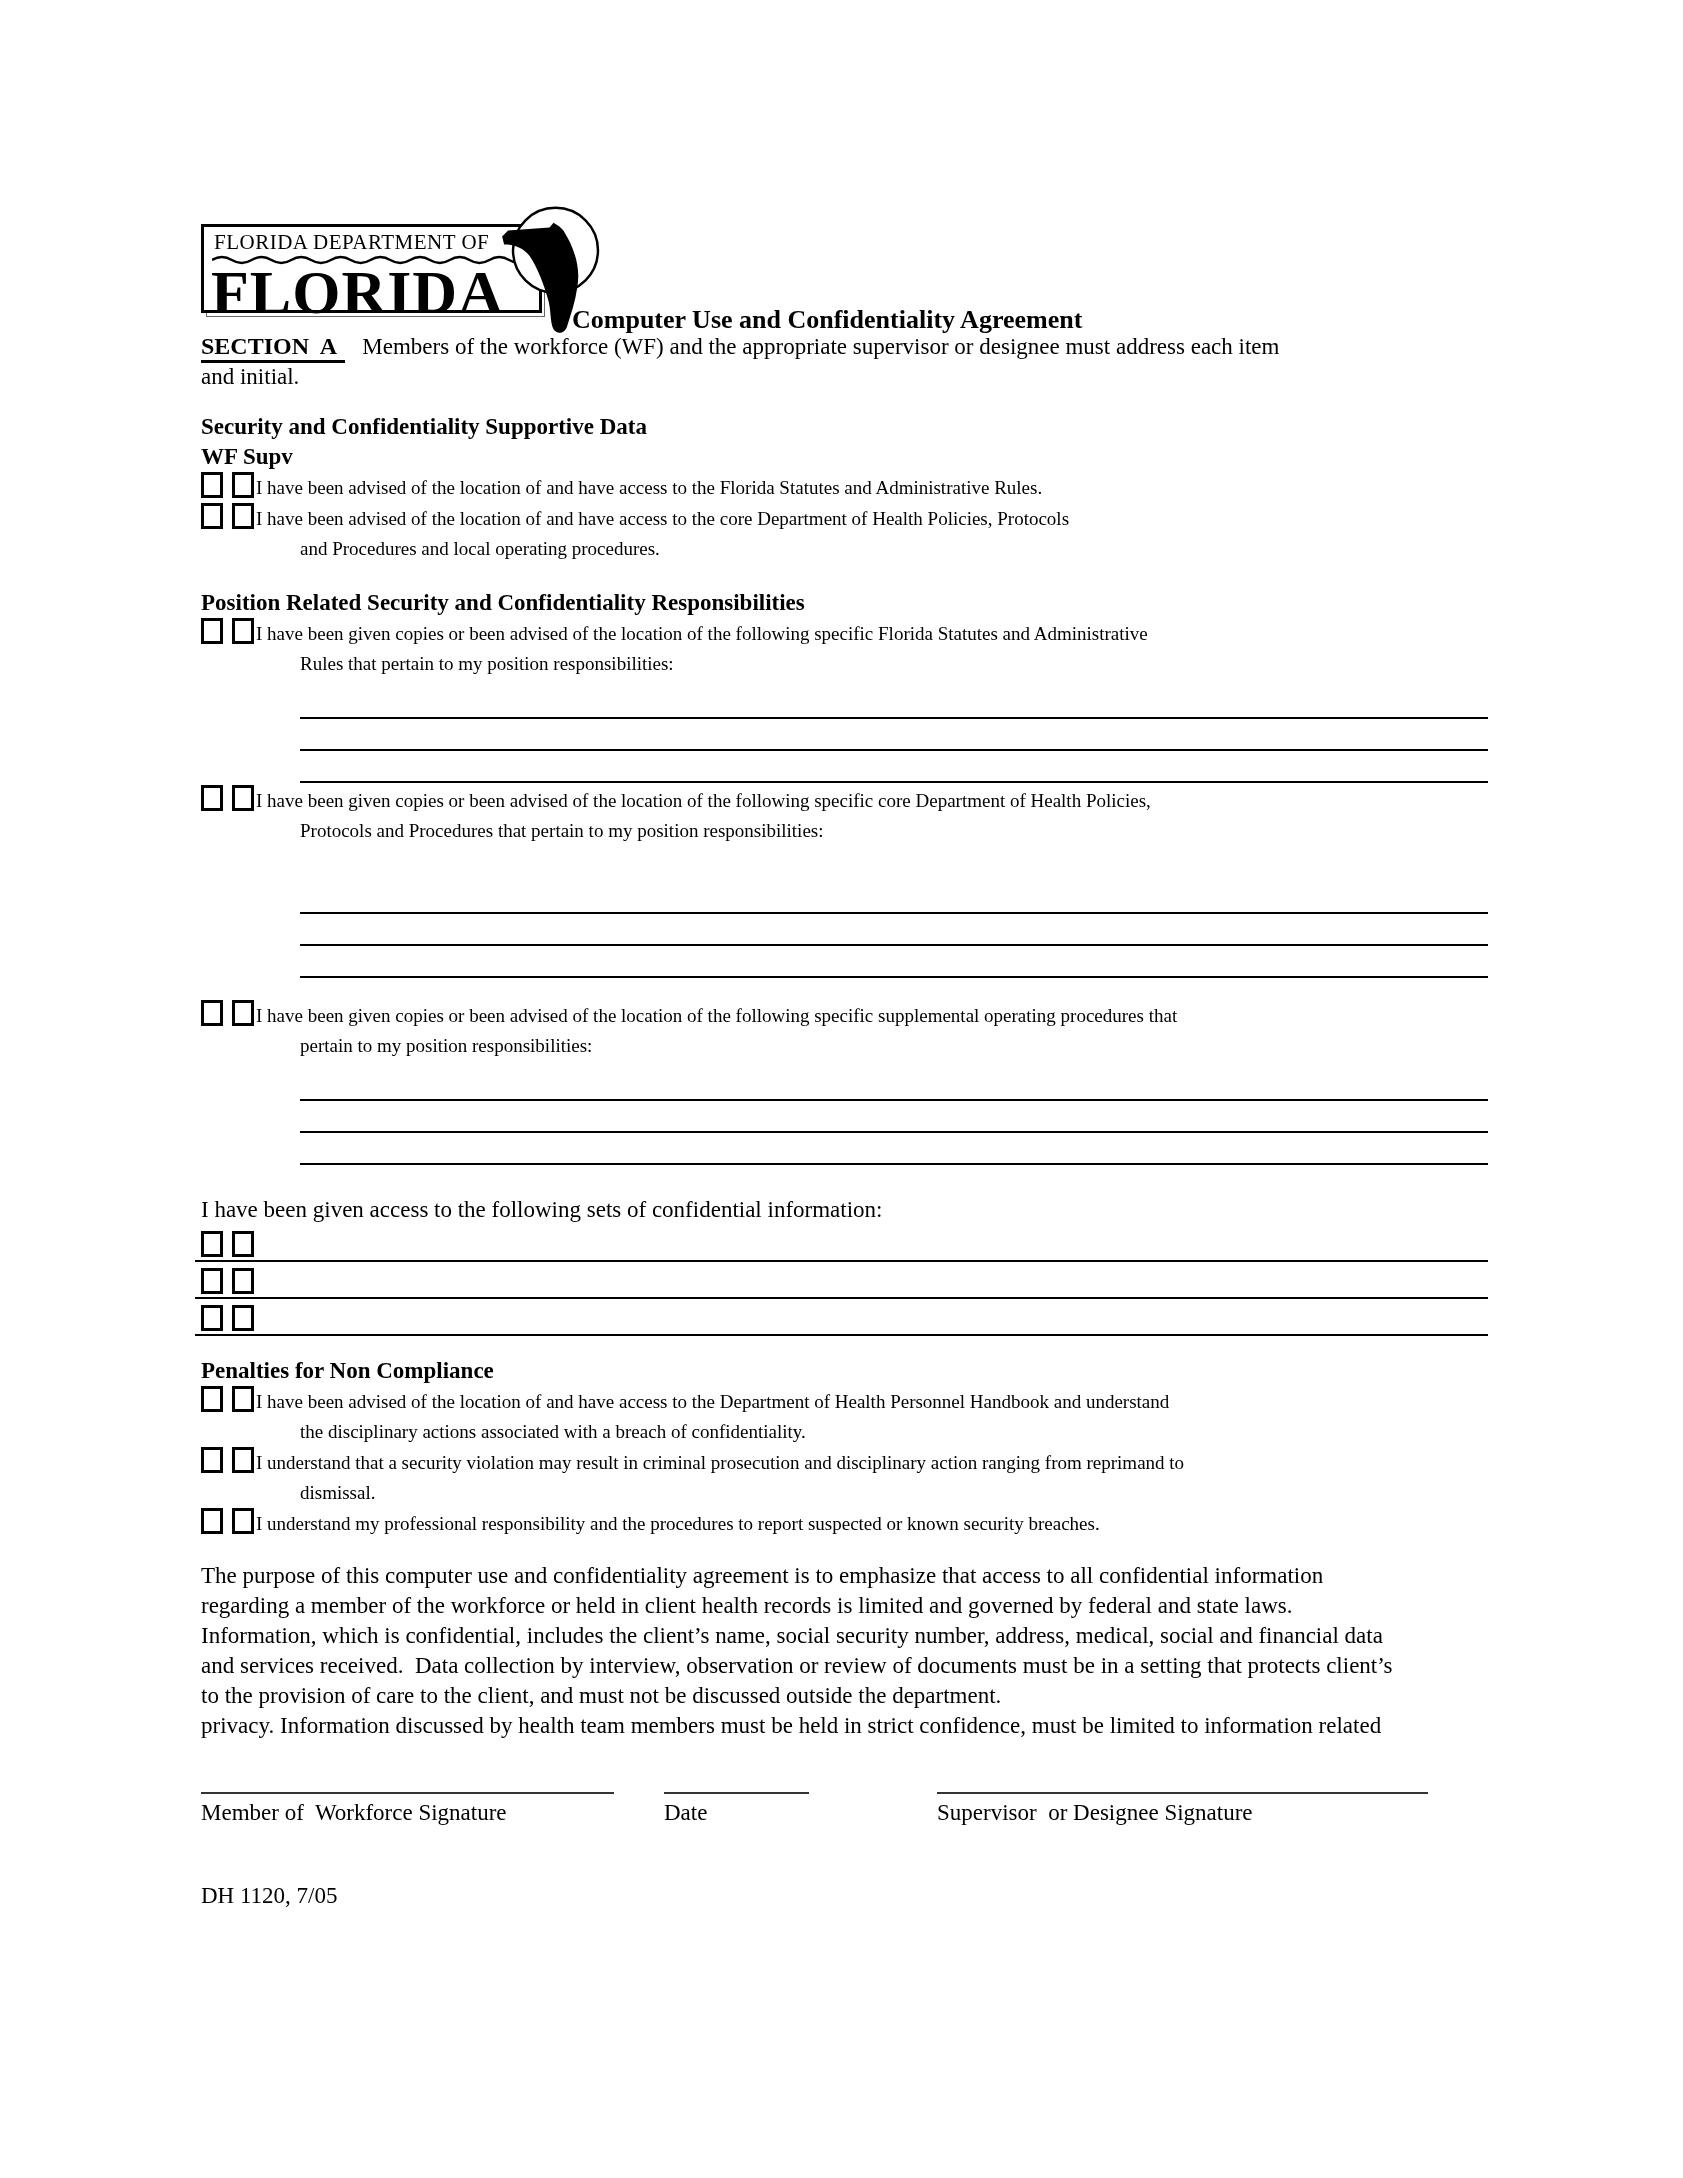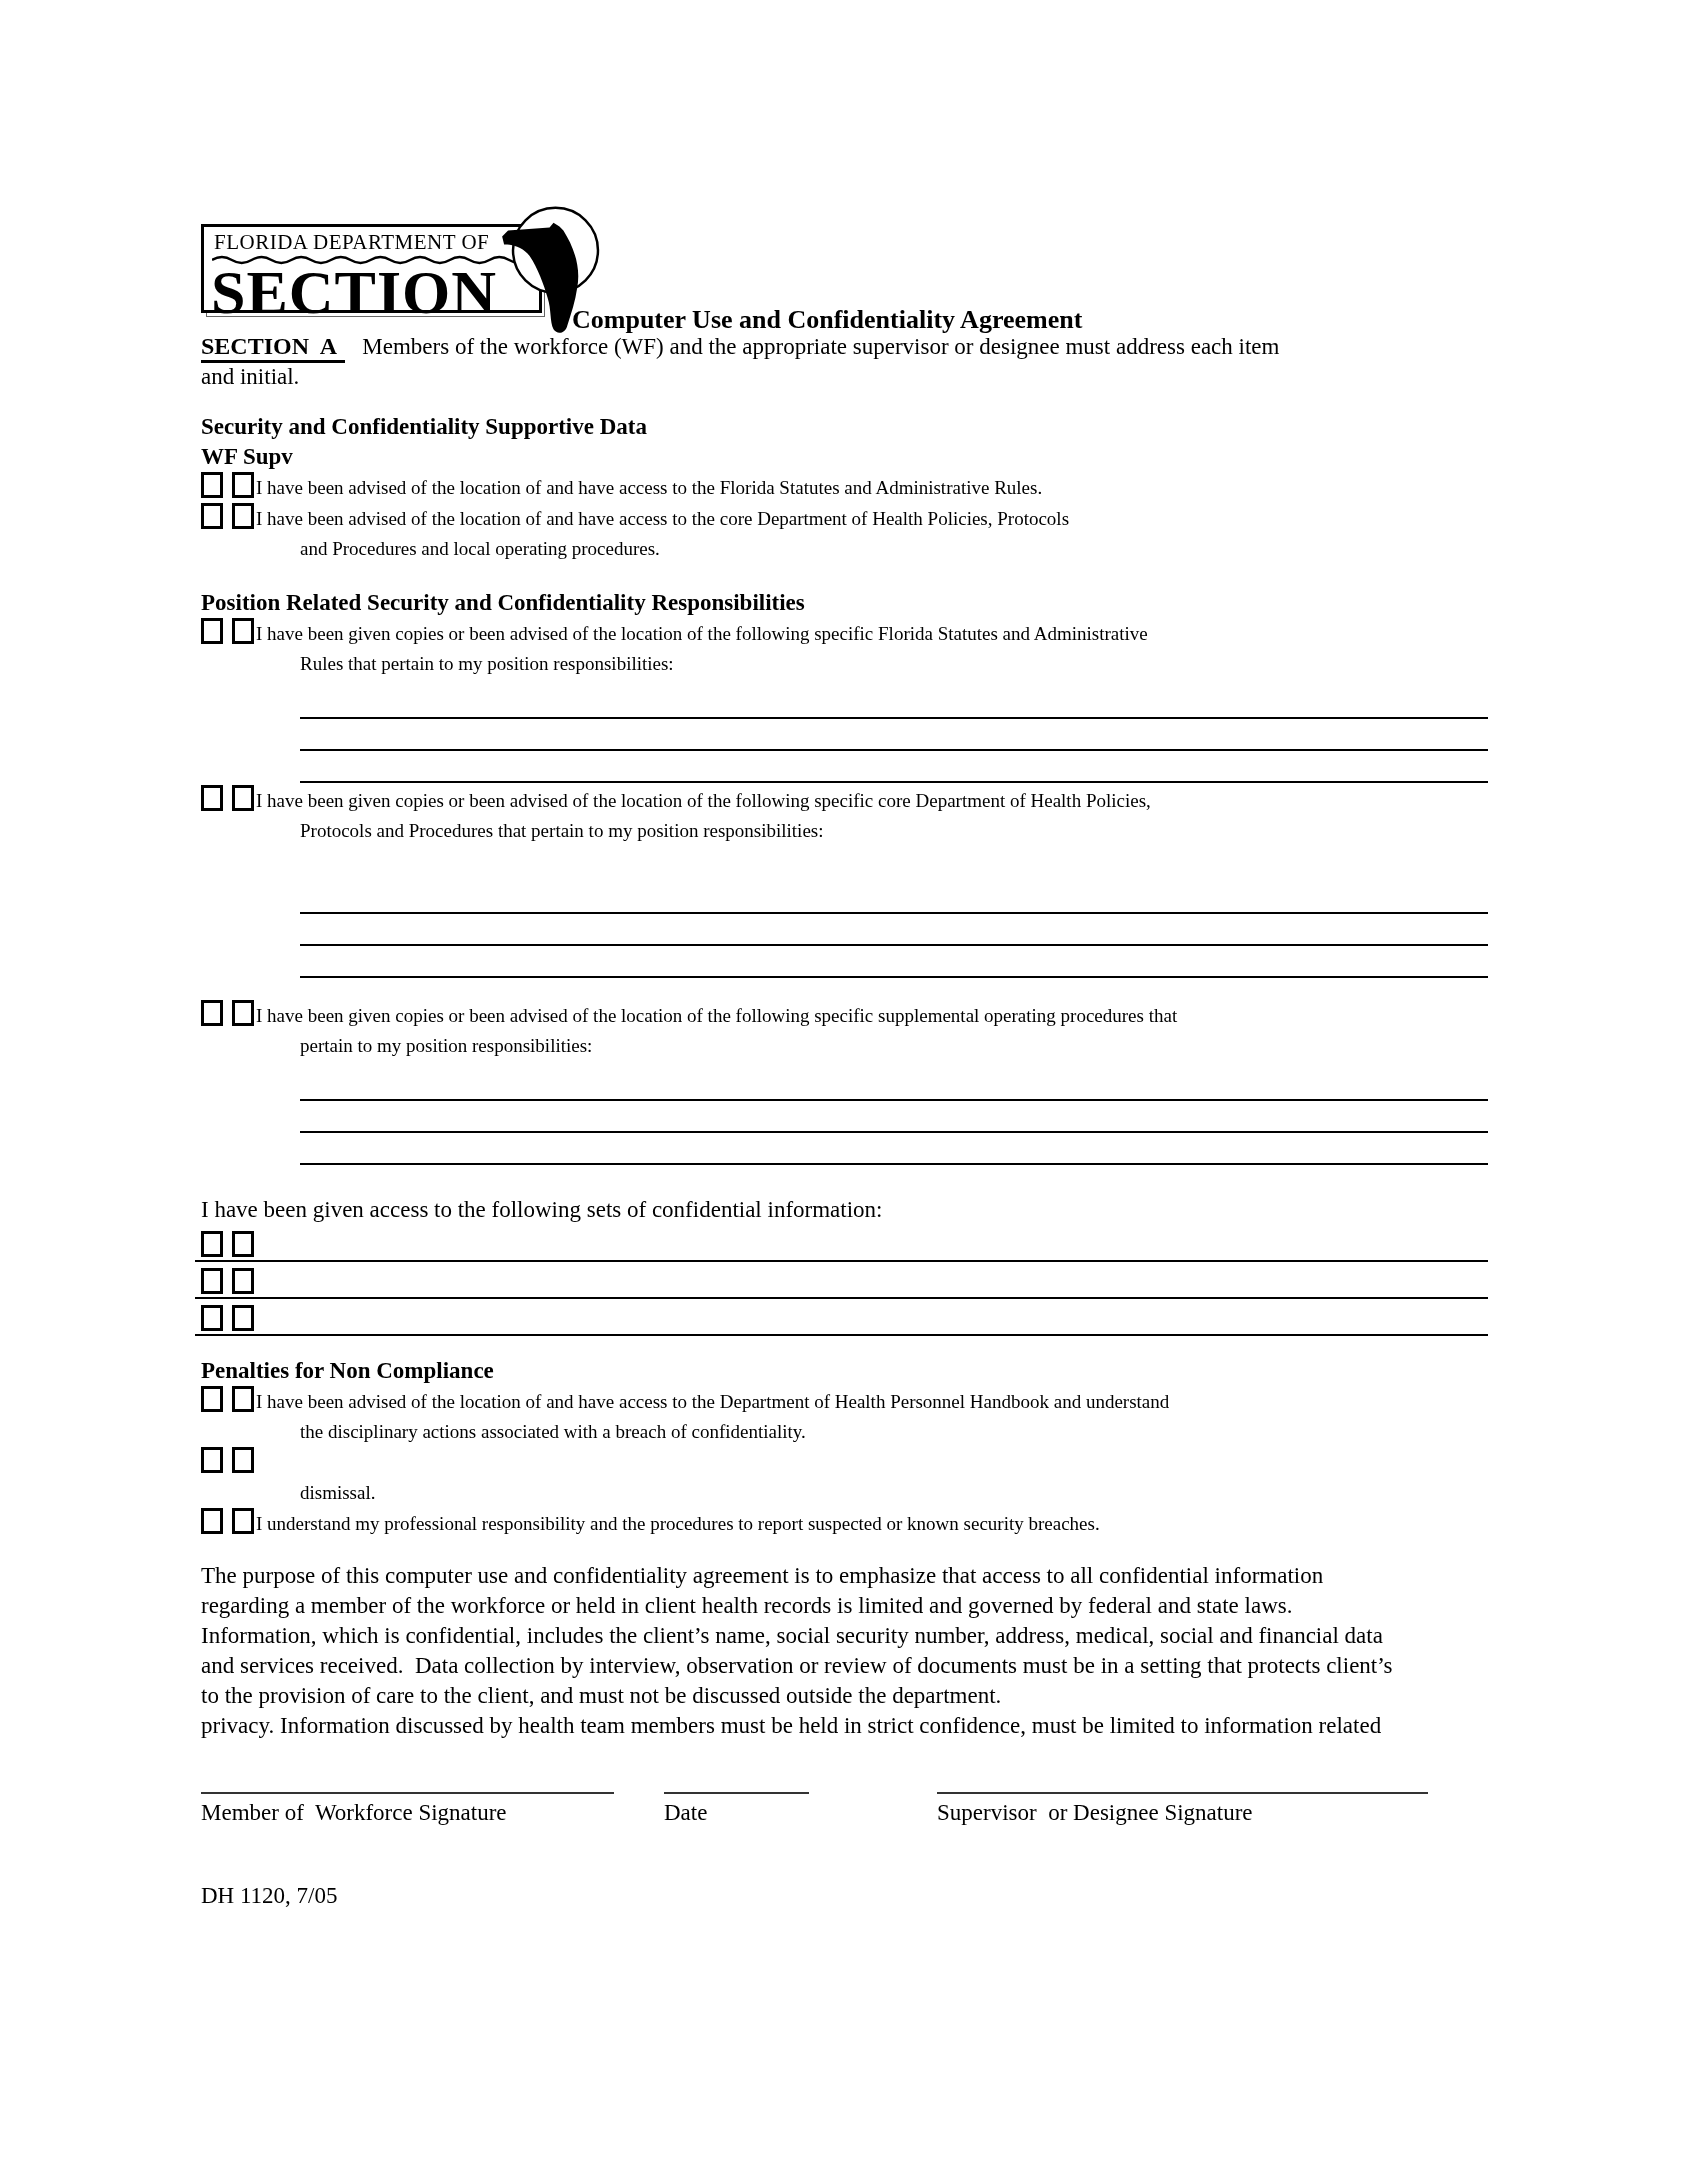--- a/index.html
+++ b/index.html
@@ -100,21 +100,21 @@
 <div class="sheet">
   <div class="main">
 
     <div class="header">
       <div class="logo-wrap">
         <div class="logo-box">
           <div class="logo-banner">FLORIDA DEPARTMENT OF</div>
           <svg class="logo-wave" width="315" height="12" viewBox="0 0 318 12">
             <path d="M0,7 Q10,1 20,7 T40,7 T60,7 T80,7 T100,7 T120,7 T140,7 T160,7 T180,7 T200,7 T220,7 T240,7 T260,7 T280,7 T300,7 T318,7" fill="none" stroke="#000" stroke-width="2.4"></path>
           </svg>
-          <div class="logo-name">SECTION</div>
+          <div class="logo-name">FLORIDA</div>
           <svg class="fl-badge" width="121" height="163" viewBox="0 0 122 165">
             <circle cx="62" cy="56" r="43" fill="#ffffff" stroke="#000" stroke-width="2.5"></circle>
             <path d="M8,42 L14,36 L56,33 L60,28 L66,32 L70,36 C80,52 88,72 84,94
                      C82,108 78,120 74,132 C72,140 64,142 60,136 C56,128 58,116 54,104
                      C50,90 44,74 36,62 C30,54 20,50 10,50 Z" fill="#000"></path>
           </svg>
         </div>
       </div>
       <div class="title">Computer Use and Confidentiality Agreement</div>
     </div>
@@ -180,21 +180,21 @@
     </div>
 
     <div class="mt20">
       <div class="group-heading">Penalties for Non Compliance</div>
 
       <div class="check-item">
         <div class="line"><span class="cb"></span><span class="cb cb2"></span><span class="txt">I have been advised of the location of and have access to the Department of Health Personnel Handbook and understand</span></div>
         <div class="line cont">the disciplinary actions associated with a breach of confidentiality.</div>
       </div>
       <div class="check-item">
-        <div class="line"><span class="cb"></span><span class="cb cb2"></span></div>
+        <div class="line"><span class="cb"></span><span class="cb cb2"></span><span class="txt">I understand that a security violation may result in criminal prosecution and disciplinary action ranging from reprimand to</span></div>
         <div class="line cont">dismissal.</div>
       </div>
       <div class="check-item">
         <div class="line"><span class="cb"></span><span class="cb cb2"></span><span class="txt">I understand my professional responsibility and the procedures to report suspected or known security breaches.</span></div>
       </div>
     </div>
 
     <div class="purpose mt22">
       <div class="line">The purpose of this computer use and confidentiality agreement is to emphasize that access to all confidential information</div>
       <div class="line">regarding a member of the workforce or held in client health records is limited and governed by federal and state laws.</div>

